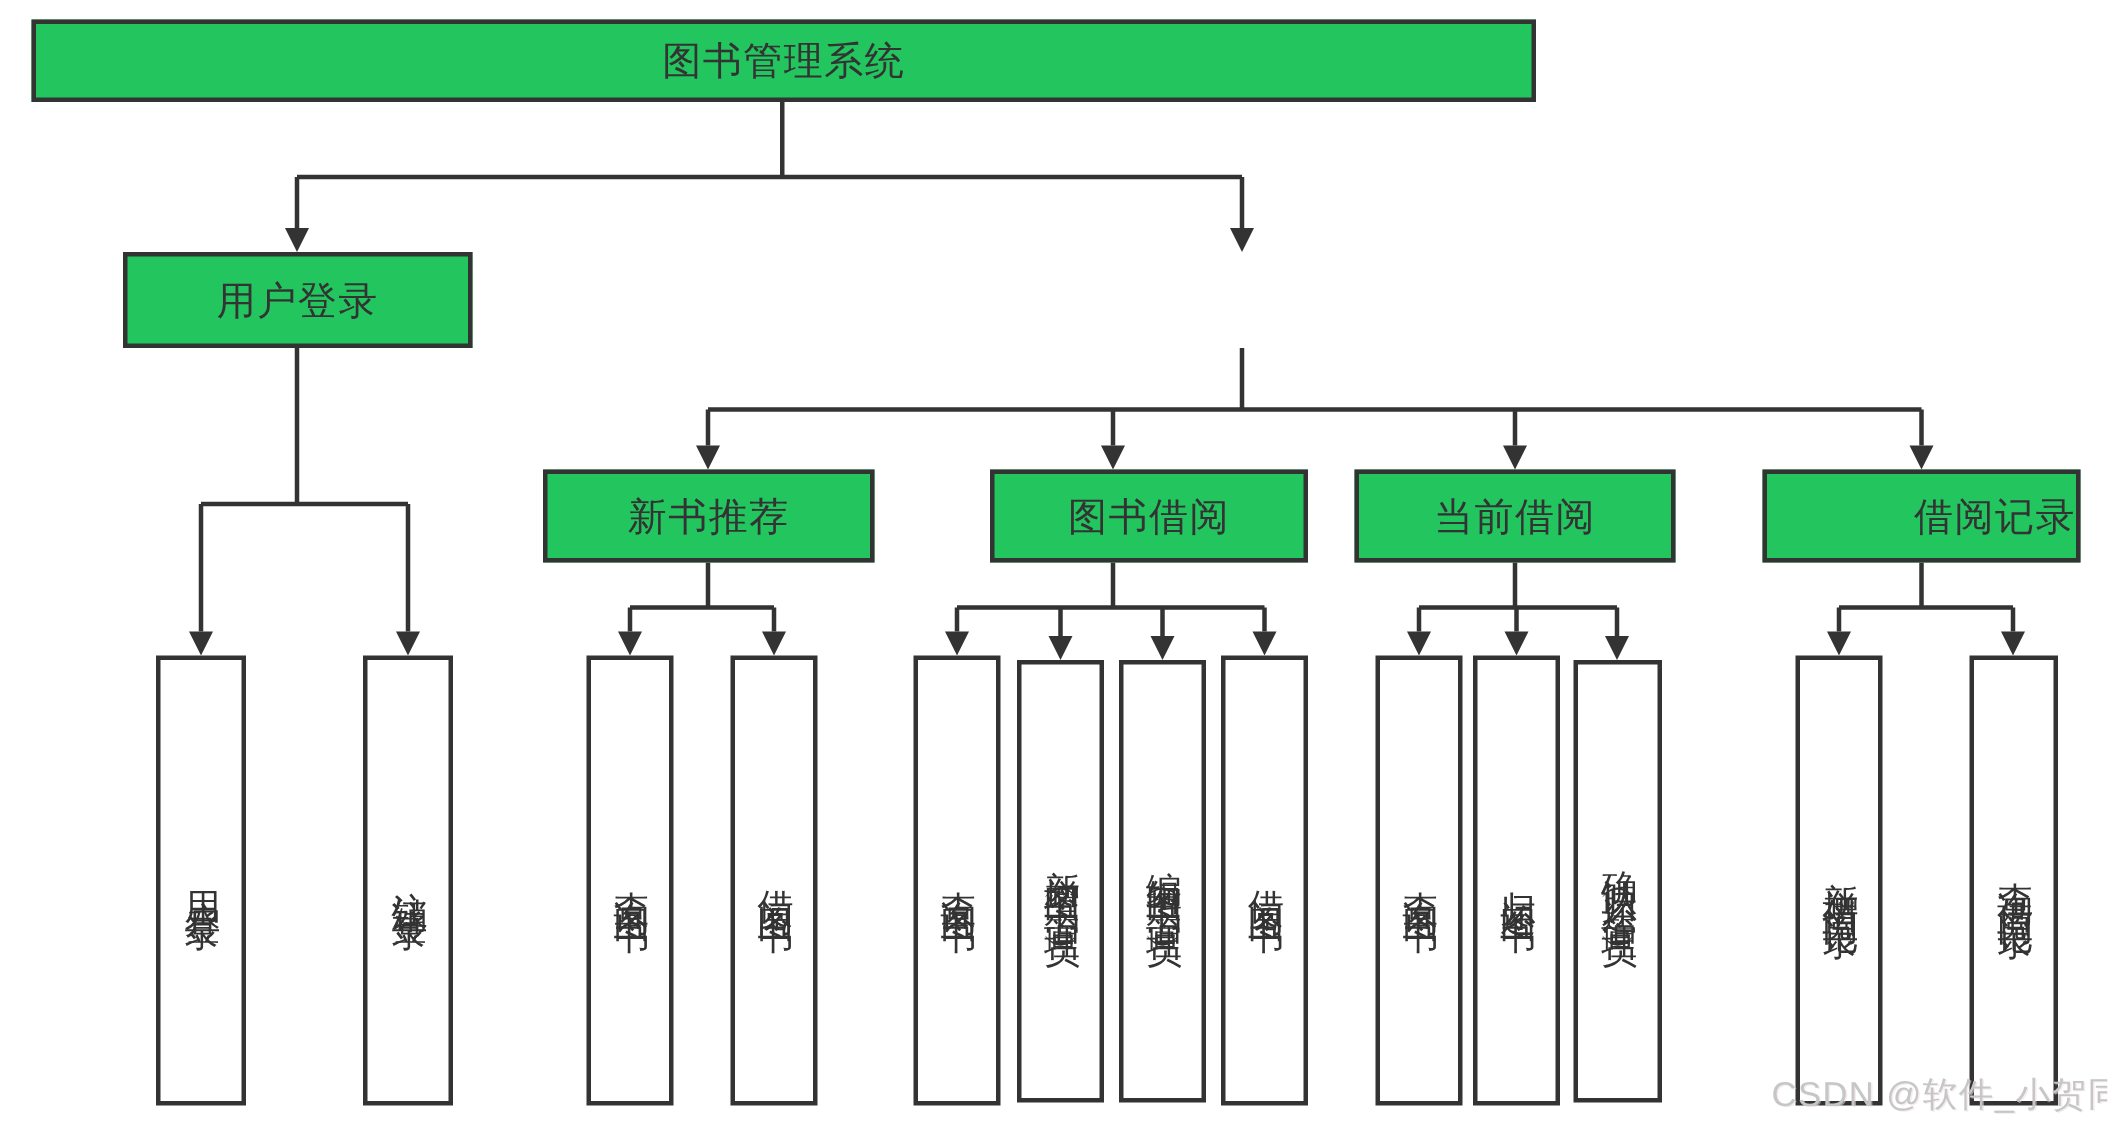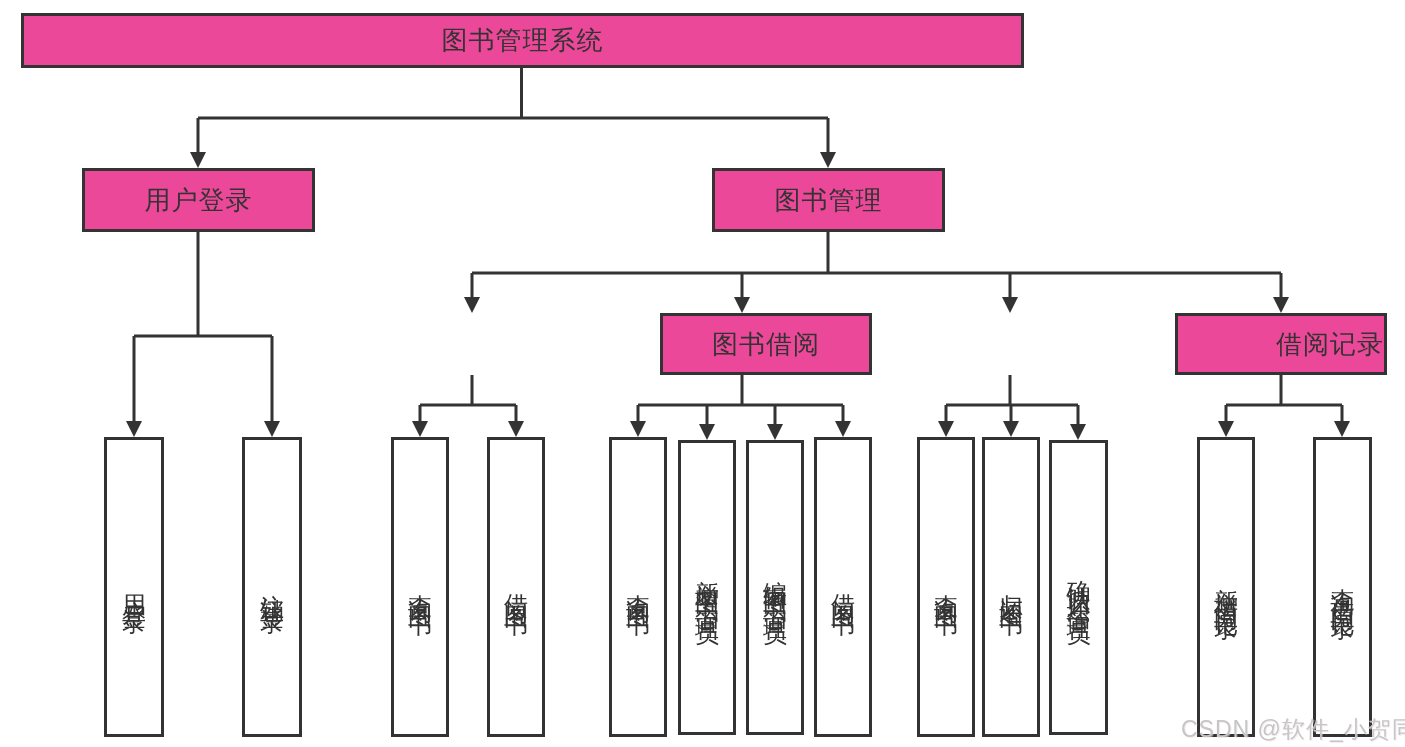--- a/index.html
+++ b/index.html
@@ -22,21 +22,21 @@
     fill: none;
   }
   #edges polygon {
     fill: #333333;
     stroke: none;
   }
   .hbox {
     position: absolute;
     box-sizing: border-box;
     border: 3px solid #333333;
-    background: #ec4899;
+    background: #22c55e;
     display: flex;
     align-items: center;
     justify-content: center;
     color: #333333;
     font-size: 26px;
     letter-spacing: 1px;
     z-index: 2;
   }
   .vbox {
     position: absolute;
@@ -108,26 +108,29 @@
     <polygon points="1334,421 1350,421 1342,437"></polygon>
   </svg>
 
   <div class="hbox" style="left:21px; top:13px; width:1003px; height:55px;">
     <span>图书管理系统</span>
   </div>
 
   <div class="hbox" style="left:82px; top:168px; width:233px; height:64px;">
     <span>用户登录</span>
   </div>
-  <div class="hbox" style="left:712px; top:168px; width:233px; height:64px;">
-    <span>图书管理</span>
+
+  <div class="hbox" style="left:362px; top:313px; width:221px; height:62px;">
+    <span>新书推荐</span>
   </div>
-
   <div class="hbox" style="left:636px; top:313px; width:212px; height:62px;margin-left:24px;">
     <span>图书借阅</span>
+  </div>
+  <div class="hbox" style="left:903px; top:313px; width:214px; height:62px;">
+    <span>当前借阅</span>
   </div>
   <div class="hbox" style="left:1175px; top:313px; width:212px; height:62px;justify-content:flex-end;">
     <span>借阅记录</span>
   </div>
 
   <div class="vbox" style="left:104px; top:437px; width:60px; height:300px;">
     <span>用户登录</span>
   </div>
   <div class="vbox" style="left:242px; top:437px; width:60px; height:300px;">
     <span>注销登录</span>

